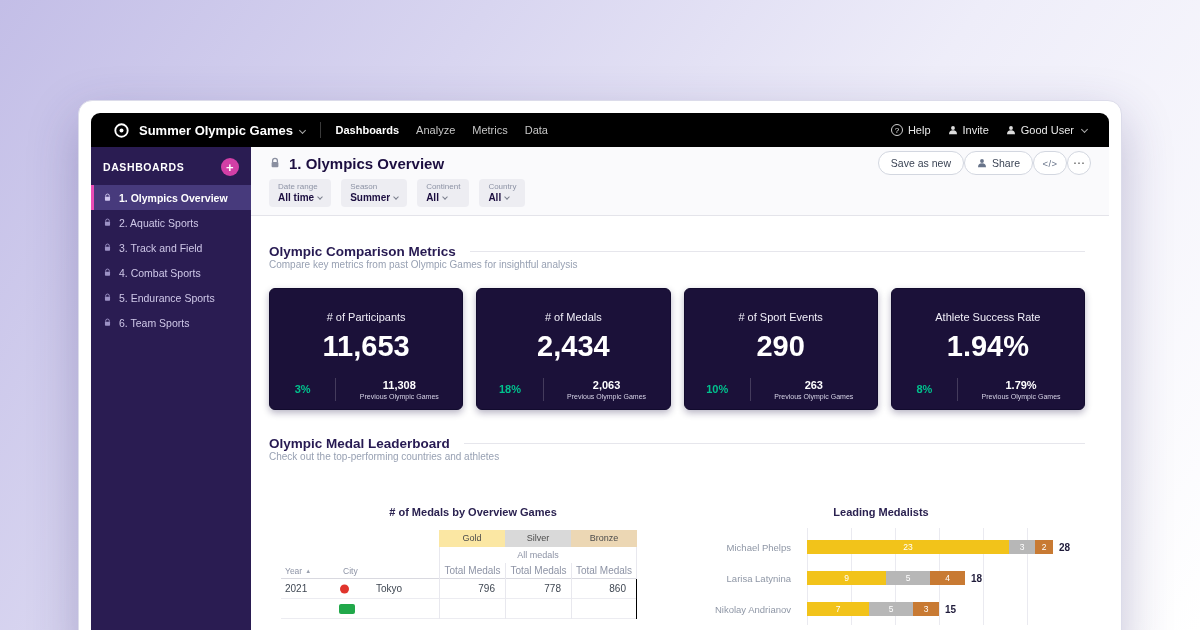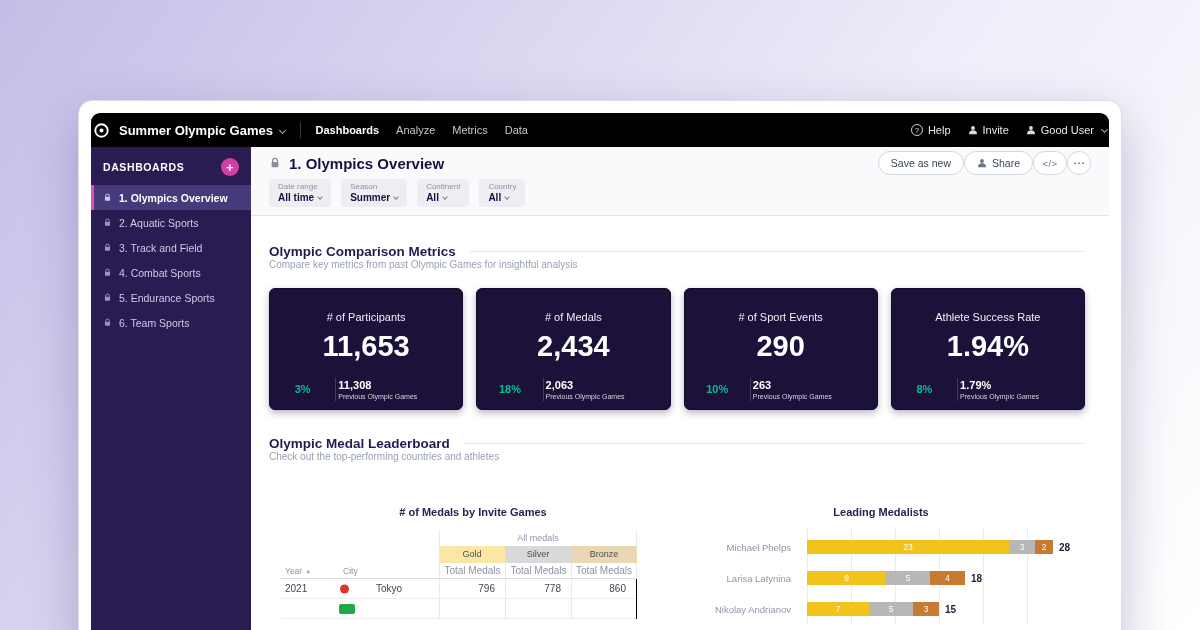--- a/index.html
+++ b/index.html
@@ -7,21 +7,21 @@
   body{font-family:"Liberation Sans",sans-serif;
        background:linear-gradient(125deg,#c3bee7 0%,#d8d5f0 30%,#eeedf9 60%,#ffffff 100%);
        position:relative}
 
   
   .window{position:absolute;left:78px;top:100px;width:1044px;height:560px;background:#fff;
           border:1px solid #dcdcea;border-radius:14px;box-shadow:0 18px 50px rgba(50,40,110,.28);padding:12px}
   .app{height:100%;border-radius:9px;overflow:hidden;display:flex;flex-direction:column;background:#fff}
 
   
-  .topbar{flex:0 0 34px;background:#000;display:flex;align-items:center;color:#fff;padding:0 2px;gap:9px}
+  .topbar{flex:0 0 34px;background:#000;display:flex;align-items:center;color:#fff;padding:0 22px;gap:9px}
   .ws-title{font-size:13px;font-weight:bold;white-space:nowrap}
   .chev{display:inline-block;width:5px;height:5px;border-right:1.3px solid currentColor;border-bottom:1.3px solid currentColor;transform:rotate(45deg);margin-left:3px;margin-bottom:2px}
   .tb-div{width:1px;height:16px;background:#3a3a3a;margin:0 6px}
   .nav{display:flex;gap:17px;font-size:11px;color:#c7c7c7;align-items:center}
   .nav a{color:inherit;text-decoration:none;cursor:pointer}
   .nav a.active{color:#fff;font-weight:bold}
   .top-right{margin-left:auto;display:flex;gap:17px;font-size:11px;color:#e9e9e9;align-items:center}
   .tr-item{display:flex;align-items:center;gap:5px;cursor:pointer}
   .help-c{width:12px;height:12px;border:1px solid #cfcfcf;border-radius:50%;font-size:8px;display:flex;align-items:center;justify-content:center;color:#e9e9e9}
   .p-ico{fill:#dcdcdc}
@@ -62,21 +62,21 @@
   .sec-rule{flex:1;height:1px;background:#e6e6ec}
   .sec-sub{font-size:10px;color:#98a1b3;}
 
   
   .kpi-row{display:flex;gap:13px;margin-top:18px}
   .kpi{flex:1;height:122px;background:#1b1139;border:1px solid #120b2e;border-radius:6px;color:#fff;display:flex;flex-direction:column;align-items:center;padding-top:22px;position:relative;box-shadow:0 3px 7px rgba(20,10,60,.30)}
   .kpi-title{font-size:11px;color:#f0eef8}
   .kpi-value{font-size:29px;font-weight:bold;margin-top:7px}
   .kpi-bottom{position:absolute;bottom:8px;left:0;right:0;display:flex;align-items:center}
   .kpi-delta{flex:0 0 34%;text-align:center;color:#00c18d;font-size:11px;font-weight:bold}
-  .kpi-prev{flex:1;text-align:left;border-left:1px solid rgba(255,255,255,.18);padding:1px 2px}
+  .kpi-prev{flex:1;text-align:center;border-left:1px solid rgba(255,255,255,.18);padding:1px 12px}
   .kpi-prev-val{font-size:11px;font-weight:bold}
   .kpi-prev-label{font-size:7px;color:#d6d3e6;margin-top:2px}
 
   .sec2{margin-top:26px}
   .panels{display:flex;margin-top:14px}
   .panel{flex:1;padding-top:30px;min-width:0}
   .panel-title{text-align:center;font-size:11px;font-weight:bold;color:#2a2150}
 
   
   .mtable{margin:12px 0 0 12px;width:356px;font-size:10px;color:#3f4752}
@@ -331,33 +331,33 @@
 
           <div class="sec-head sec2">
             <span class="sec-title">Olympic Medal Leaderboard</span>
             <span class="sec-rule"></span>
           </div>
           <div class="sec-sub">Check out the top-performing countries and athletes</div>
 
           <div class="panels">
 
             <div class="panel">
-              <div class="panel-title"># of Medals by Invite Games</div>
+              <div class="panel-title"># of Medals by Overview Games</div>
               <div class="mtable">
-                <div class="trow t-group">
-                  <div></div>
-                    <div></div>
-                  <div class="t-groupcell">All medals</div>
-                </div>
                 <div class="trow t-medals">
                   <div></div>
                     <div></div>
                   <div class="mcell gold">Gold</div>
                   <div class="mcell silver">Silver</div>
                   <div class="mcell bronze">Bronze</div>
+                </div>
+                <div class="trow t-group">
+                  <div></div>
+                    <div></div>
+                  <div class="t-groupcell">All medals</div>
                 </div>
                 <div class="trow t-measures">
                   <div class="rh">
                     <span>Year</span>
                     <span class="sort">▲</span>
                   </div>
                   <div class="rh">
                       <span>City</span>
                     </div>
                   <div class="mlabel">Total Medals</div>

